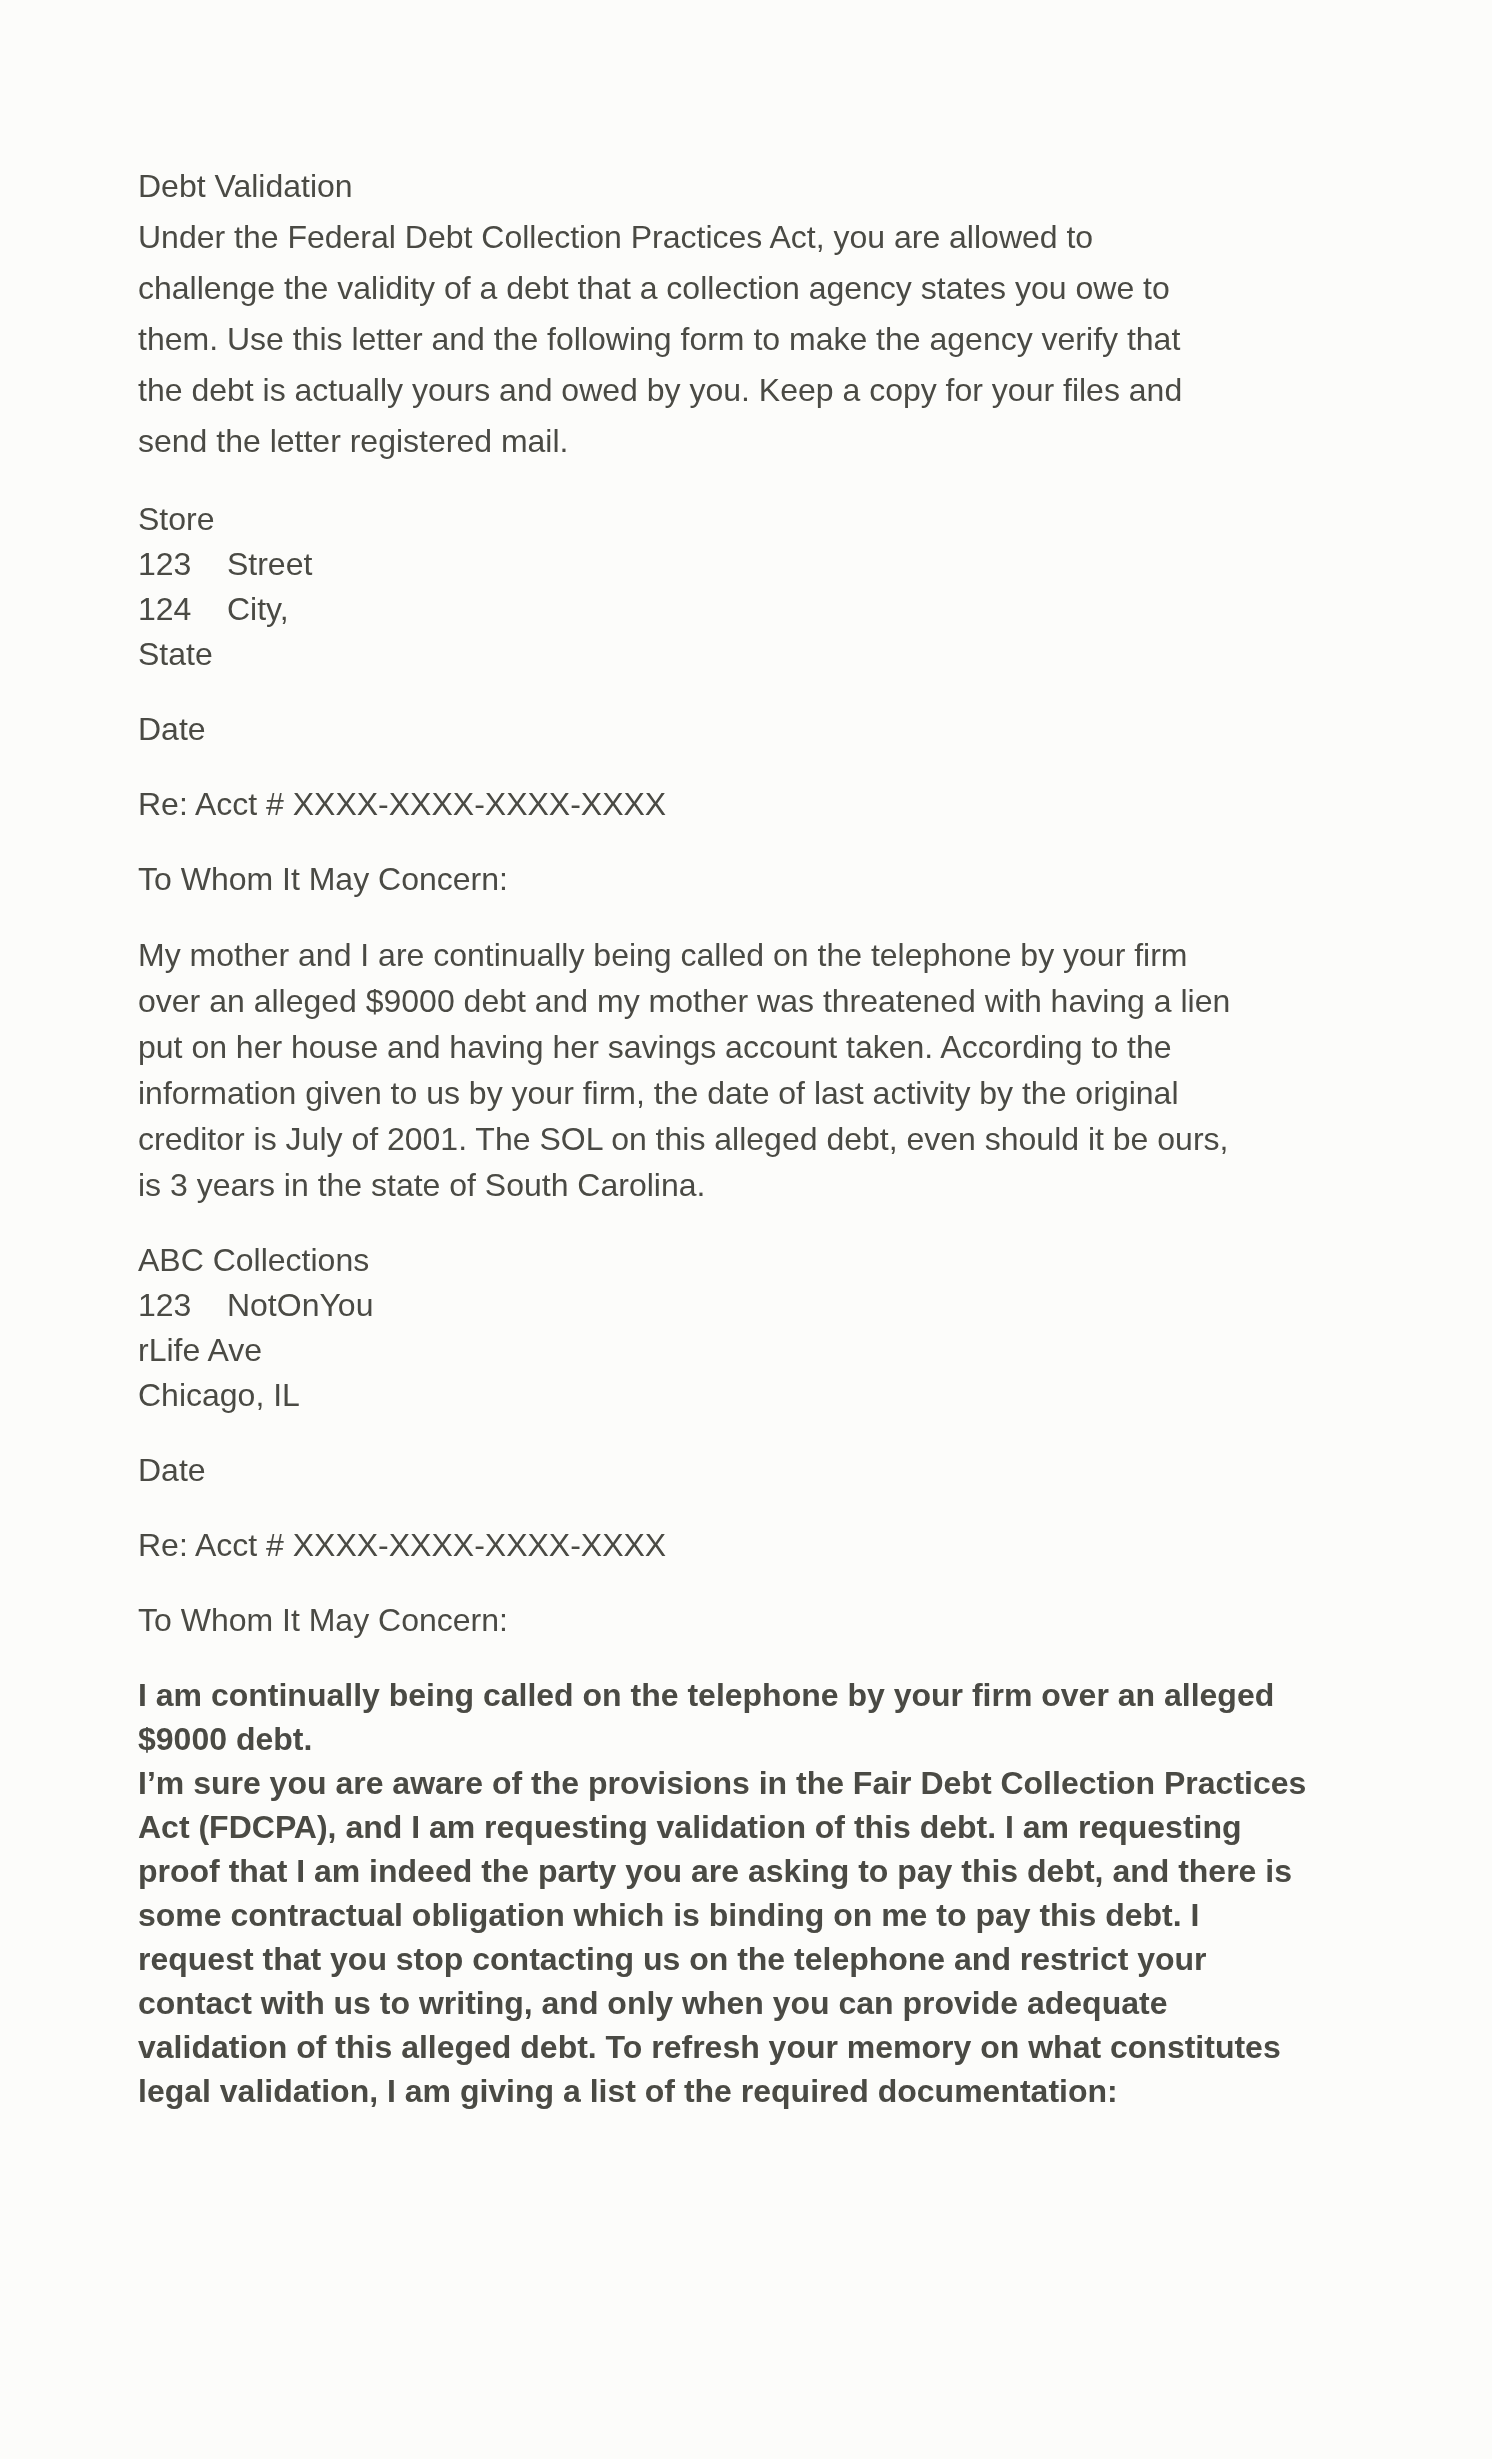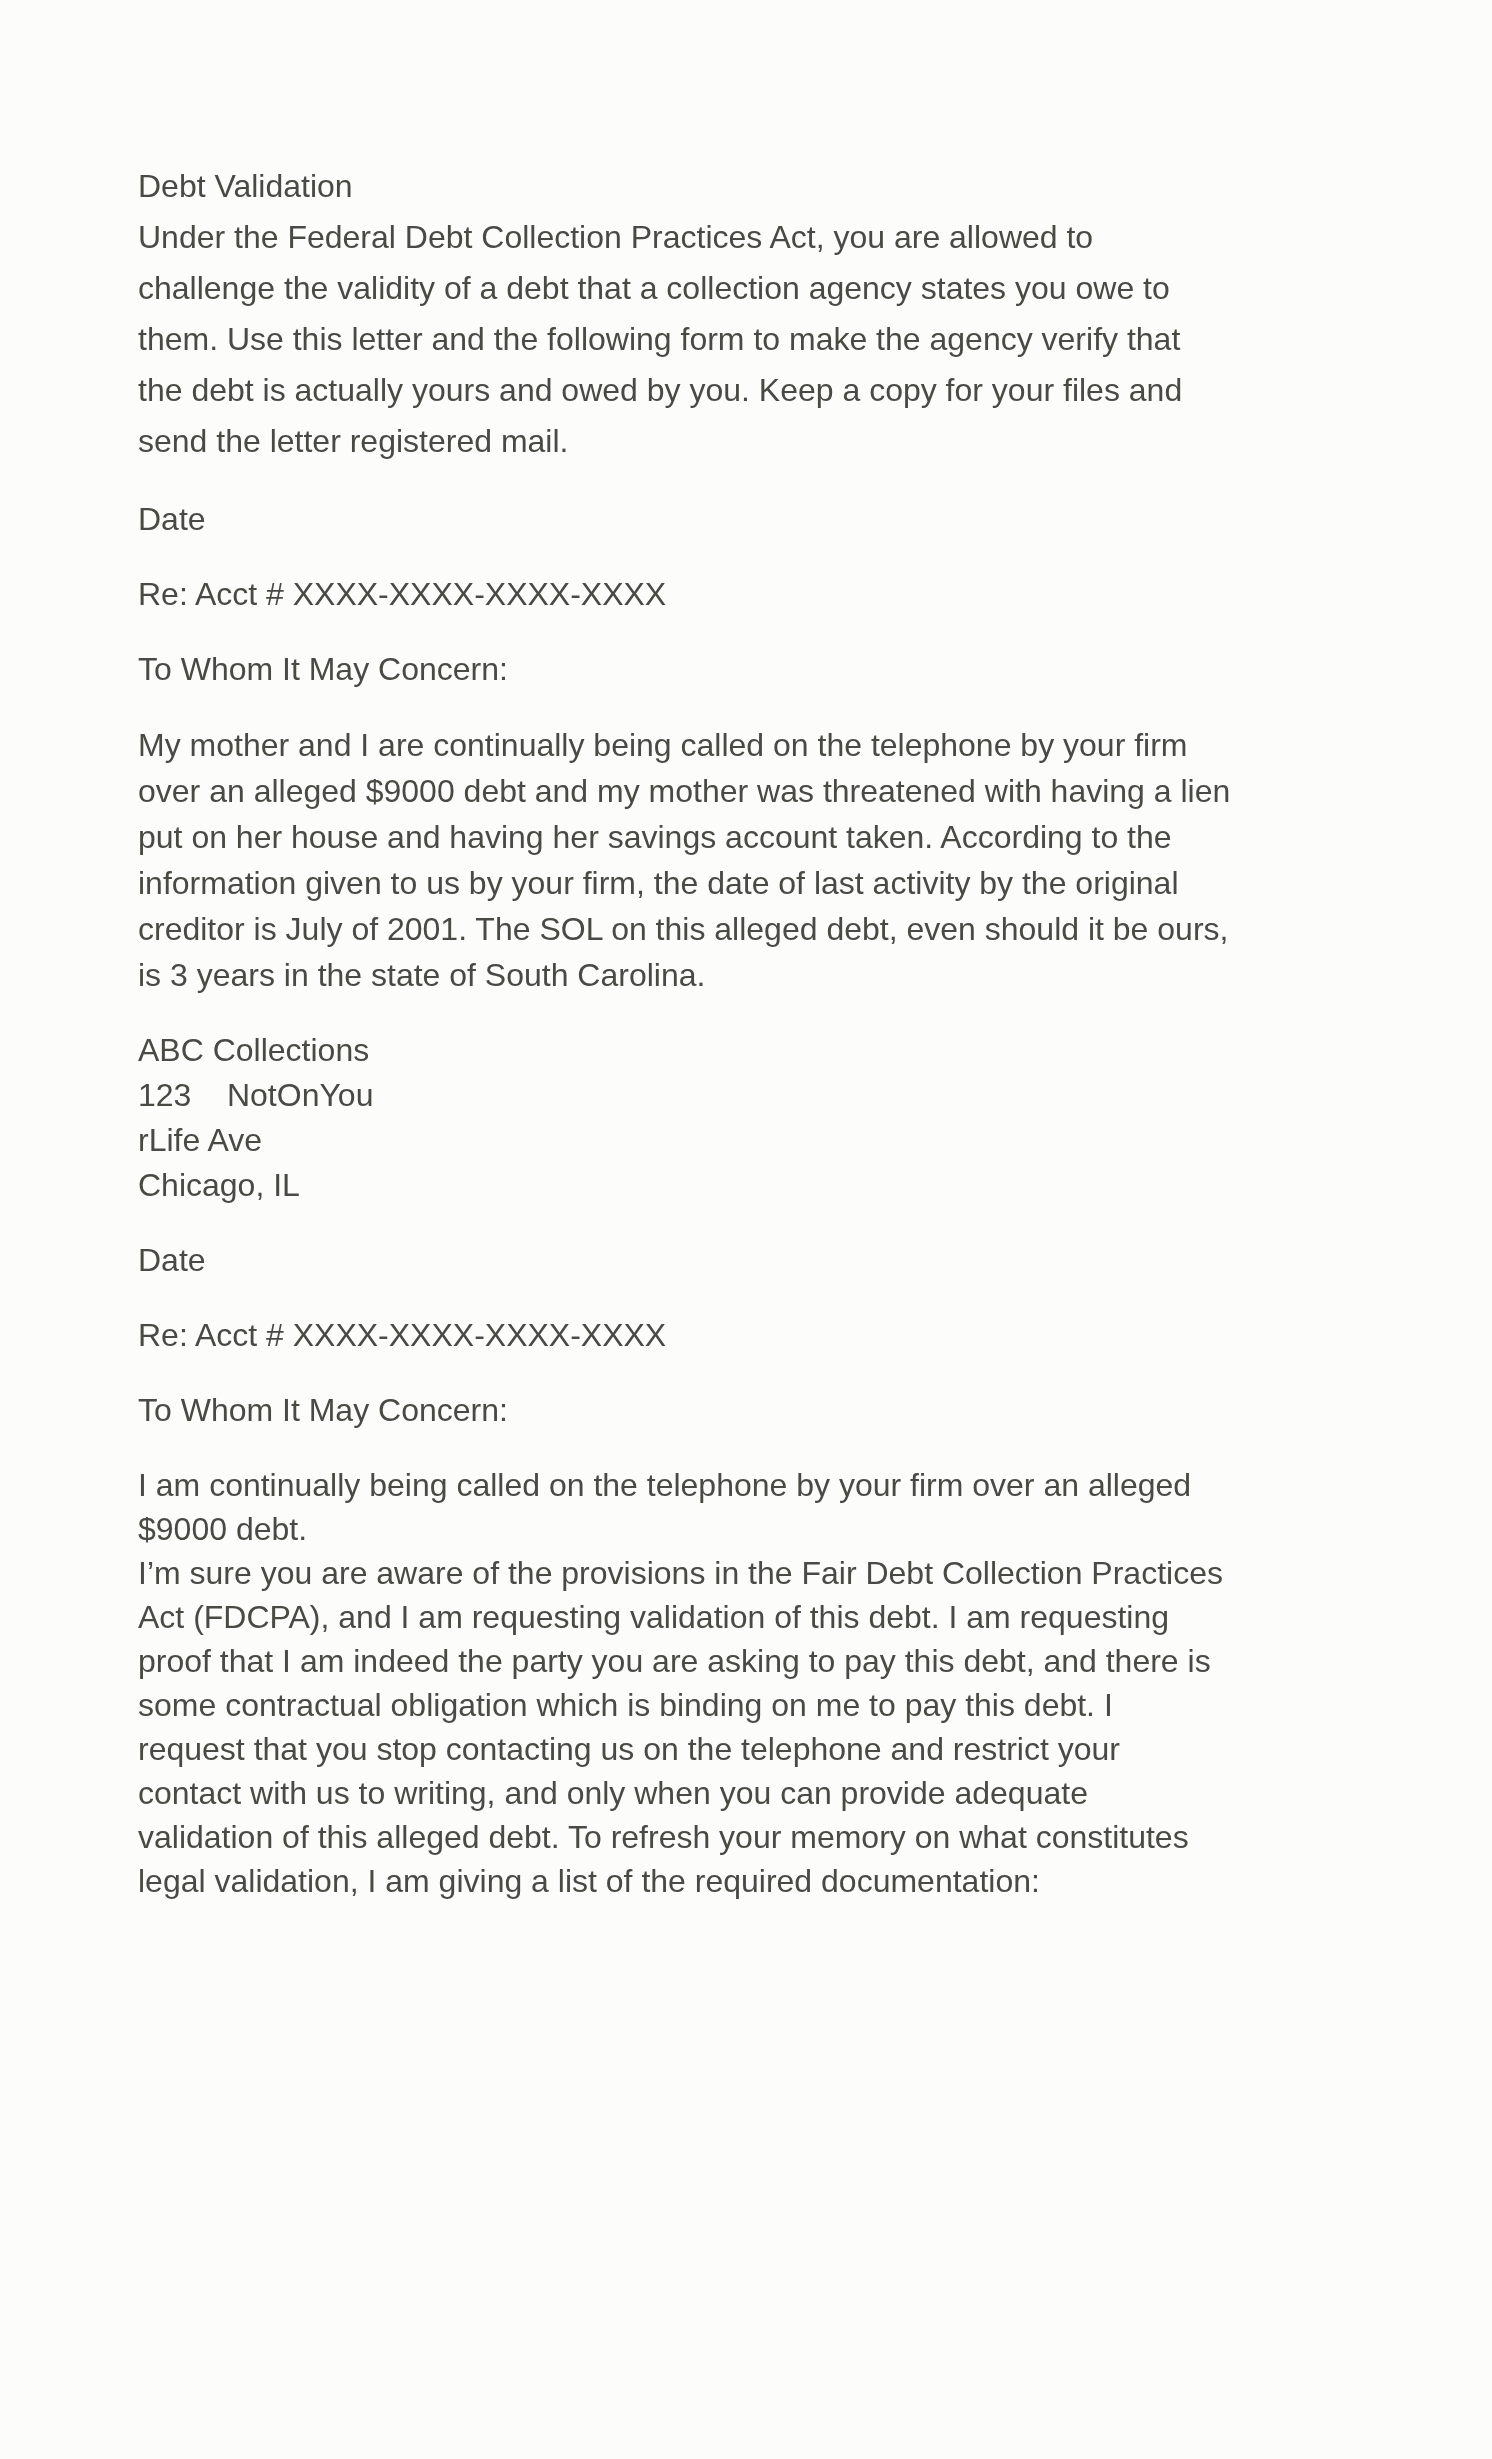--- a/index.html
+++ b/index.html
@@ -24,33 +24,37 @@
     overflow: hidden;
   }
   .block {
     margin: 0 0 30px 0;
     white-space: pre;     
     letter-spacing: 0;
   }
   .lh53 { line-height: 51px; }
   .lh48 { line-height: 46px; }
   .lh47 { line-height: 45px; }
-  .lh46 { line-height: 44px; }
+  .lh46 { line-height: 44px; font-weight: bold; }
   .gap-before { margin-top: 29px; }
 </style>
 </head>
 <body>
 
 <div class="page">
   <p class="block lh53">Debt Validation
 Under the Federal Debt Collection Practices Act, you are allowed to
 challenge the validity of a debt that a collection agency states you owe to
 them. Use this letter and the following form to make the agency verify that
 the debt is actually yours and owed by you. Keep a copy for your files and
 send the letter registered mail.</p>
+  <p class="block lh47">Store
+123    Street
+124    City,
+State</p>
   <p class="block lh47">Date</p>
   <p class="block lh47">Re: Acct # XXXX-XXXX-XXXX-XXXX</p>
   <p class="block lh47">To Whom It May Concern:</p>
   <p class="block lh48">My mother and I are continually being called on the telephone by your firm
 over an alleged $9000 debt and my mother was threatened with having a lien
 put on her house and having her savings account taken. According to the
 information given to us by your firm, the date of last activity by the original
 creditor is July of 2001. The SOL on this alleged debt, even should it be ours,
 is 3 years in the state of South Carolina.</p>
   <p class="block lh47 gap-before">ABC Collections

